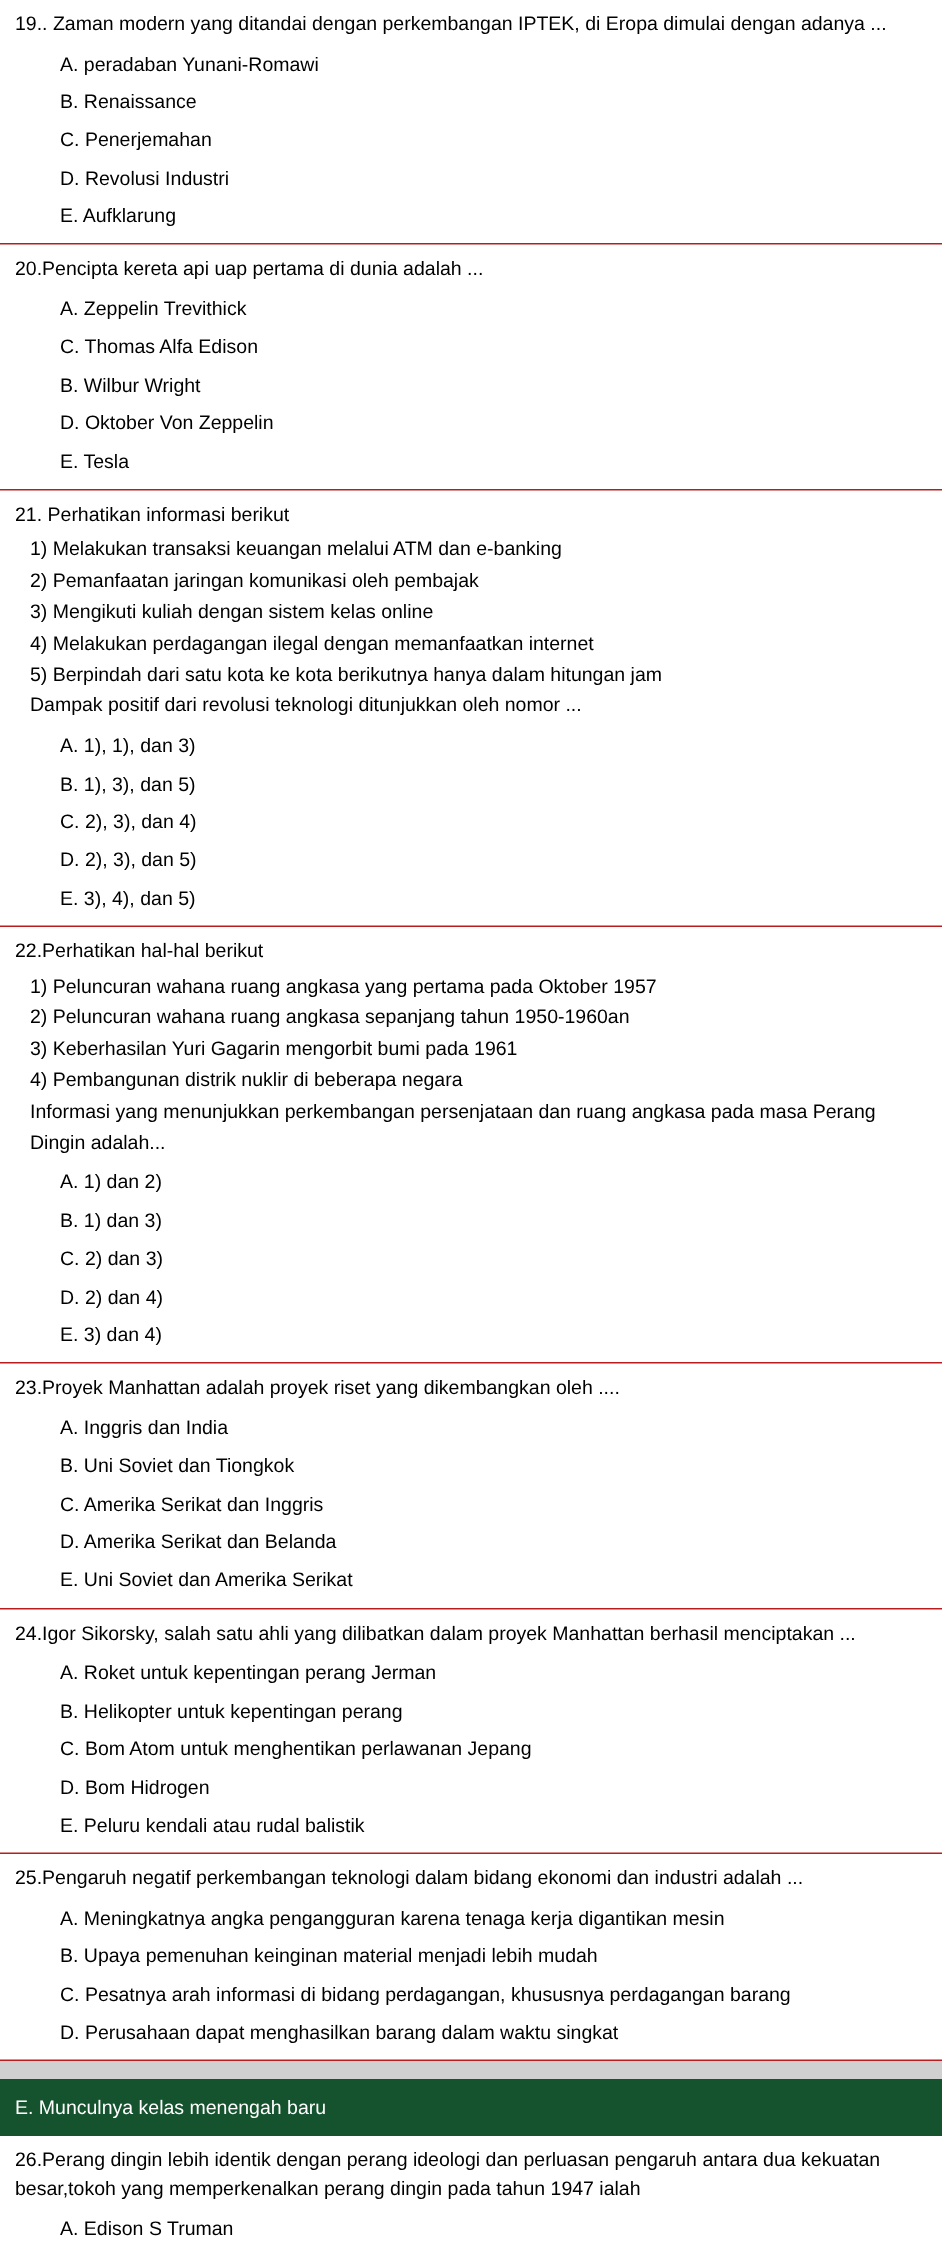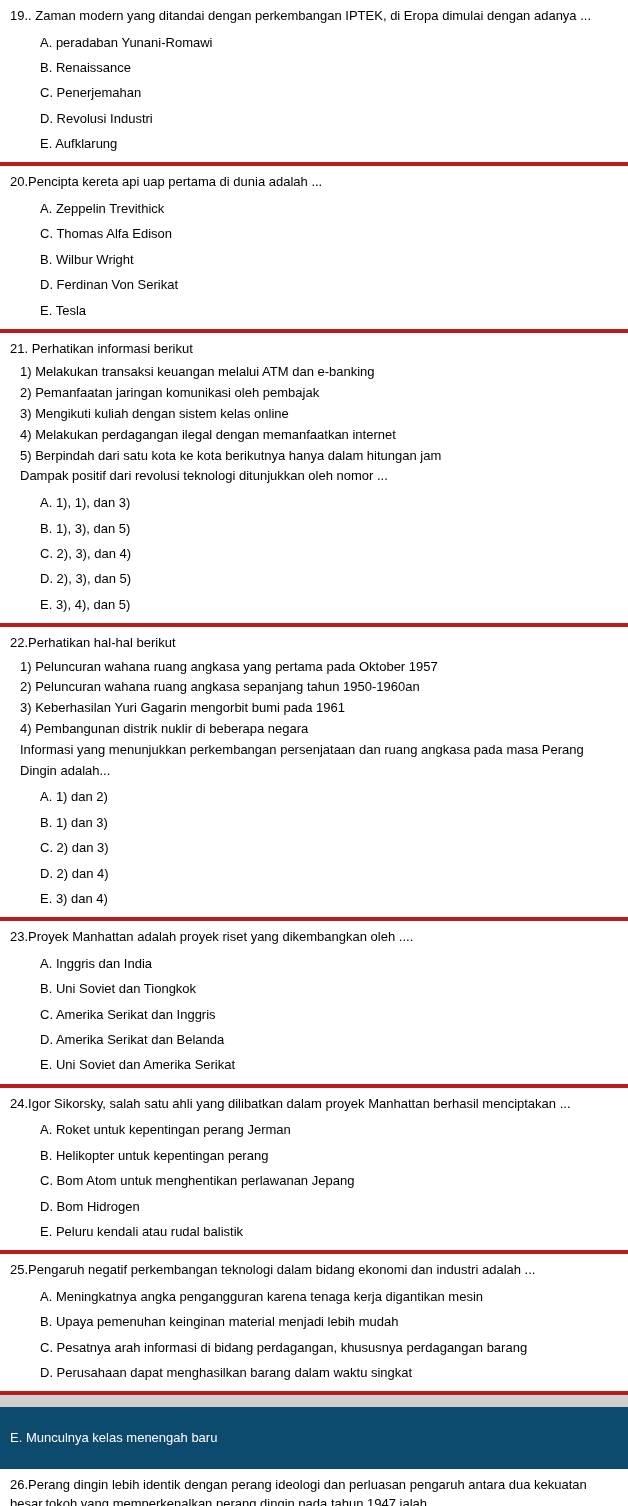--- a/index.html
+++ b/index.html
@@ -9,43 +9,43 @@
       background: #fff;
       color: #000;
       width: 628px;
     }
     .page {
       width: 628px;
       padding: 0;
     }
     .question-block {
       padding: 6px 10px;
-      border-bottom: 4px solid #b91c1c;
+      border-bottom: 1px solid #b91c1c;
     }
     .question-text {
       font-weight: normal;
       margin-bottom: 4px;
       line-height: 1.5;
     }
     .options {
       padding-left: 30px;
     }
     .option {
       line-height: 1.8;
       padding: 1px 0;
     }
     .sub-info {
       padding-left: 10px;
       line-height: 1.6;
       margin-bottom: 3px;
     }
     .dark-bg {
-      background: #0c4a6e;
+      background: #14532d;
       color: #fff;
-      padding: 18px 10px;
+      padding: 6px 10px;
     }
     .dark-bg .option {
       color: #fff;
     }
     .separator {
       height: 12px;
       background: #d0d0d0;
     }
   </style>
 </head>
@@ -63,21 +63,21 @@
           <div class="option">D.  Revolusi Industri</div>
           <div class="option">E.  Aufklarung</div>
         </div>
       </div>
       <div class="question-block">
         <div class="question-text">20.Pencipta kereta api uap pertama di dunia adalah ...</div>
         <div class="options">
           <div class="option">A.  Zeppelin Trevithick</div>
           <div class="option">C.  Thomas Alfa Edison</div>
           <div class="option">B.  Wilbur Wright</div>
-          <div class="option">D.  Ferdinan Von Serikat</div>
+          <div class="option">D.  Oktober Von Zeppelin</div>
           <div class="option">E.  Tesla</div>
         </div>
       </div>
       <div class="question-block">
         <div class="question-text">21. Perhatikan informasi berikut</div>
         <div class="sub-info">
           <div>1) Melakukan transaksi keuangan melalui ATM dan e-banking</div>
           <div>2) Pemanfaatan jaringan komunikasi oleh pembajak</div>
           <div>3) Mengikuti kuliah dengan sistem kelas online</div>
           <div>4) Melakukan perdagangan ilegal dengan memanfaatkan internet</div>

